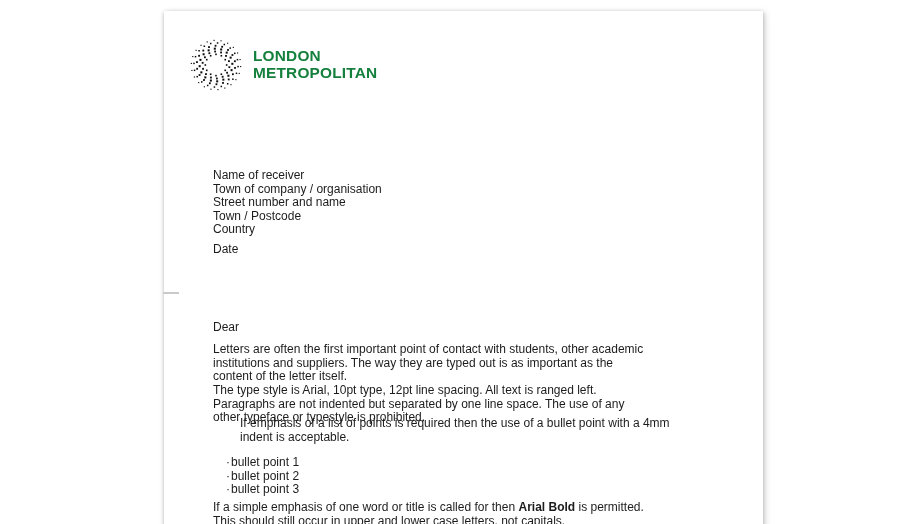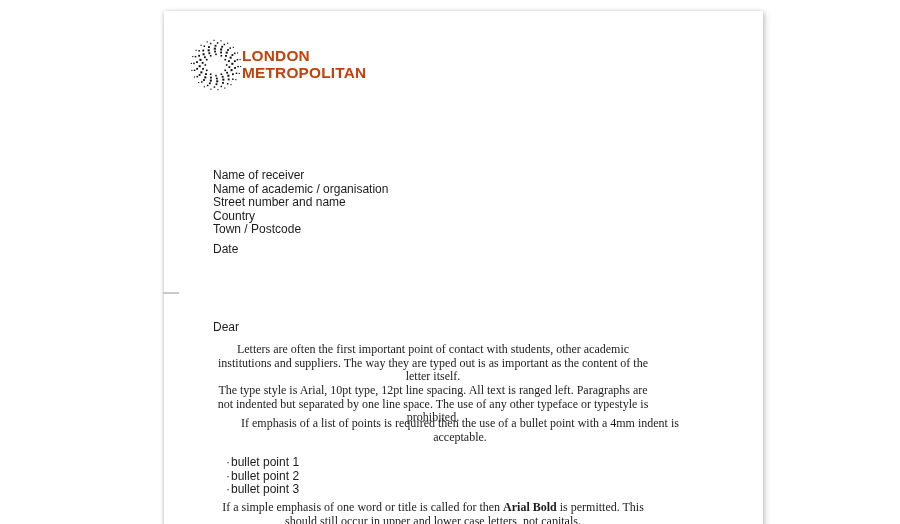--- a/index.html
+++ b/index.html
@@ -44,23 +44,24 @@
     top: 28px;
     display: flex;
     align-items: center;
   }
   #logo-mark {
     width: 52px;
     height: 52px;
     display: block;
   }
   #logo-wordmark {
+    margin-left: 11px;
     display: flex;
     flex-direction: column;
-    color: #c2410c;
+    color: #15803d;
     font-family: "Liberation Sans", sans-serif;
     font-weight: bold;
     font-size: 15.4px;
     line-height: 16.6px;
     letter-spacing: 0.2px;
   }
   #logo-wordmark span { display: block; white-space: nowrap; }
 
   
   .doc-text {
@@ -73,22 +74,21 @@
   }
   #address-block { top: 158px; }
   #address-block .addr-line { display: block; white-space: nowrap; }
 
   #date-line { top: 232px; }
 
   #salutation { top: 310px; }
 
   .body-para {
     width: 440px;
-    text-align: center;
-    font-family: Liberation Serif, serif;
+    text-align: left;
   }
   #para-1 { top: 332px; }
   #para-2 { top: 373px; }
   #para-3 { top: 406px; margin-left: 27px; }
   #para-5 { top: 490px; }
 
   #bullet-list {
     top: 445px;
     left: 62px;
   }
@@ -216,24 +216,24 @@
         </g>
     </svg>
     <div id="logo-wordmark">
       <span>LONDON</span>
       <span>METROPOLITAN</span>
     </div>
   </div>
 
   <div id="address-block" class="doc-text">
     <span class="addr-line">Name of receiver</span>
-    <span class="addr-line">Name of academic / organisation</span>
+    <span class="addr-line">Town of company / organisation</span>
     <span class="addr-line">Street number and name</span>
+    <span class="addr-line">Town / Postcode</span>
     <span class="addr-line">Country</span>
-    <span class="addr-line">Town / Postcode</span>
   </div>
 
   <div id="date-line" class="doc-text">Date</div>
 
   <div id="salutation" class="doc-text">Dear</div>
 
   <div id="para-1" class="doc-text body-para">Letters are often the first important point of contact with students, other academic institutions and suppliers. The way they are typed out is as important as the content of the letter itself.</div>
   <div id="para-2" class="doc-text body-para">The type style is Arial, 10pt type, 12pt line spacing. All text is ranged left. Paragraphs are not indented but separated by one line space. The use of any other typeface or typestyle is prohibited.</div>
   <div id="para-3" class="doc-text body-para">If emphasis of a list of points is required then the use of a bullet point with a 4mm indent is acceptable.</div>
 

